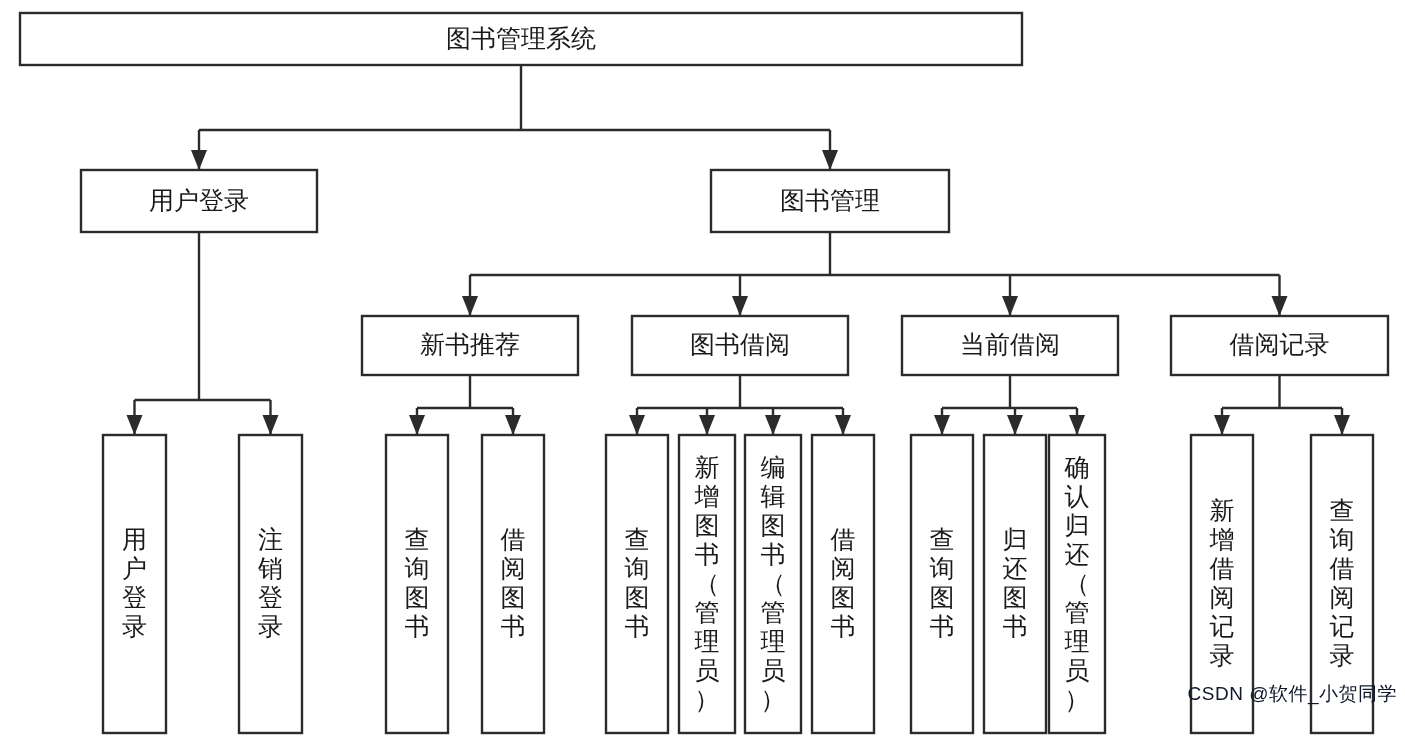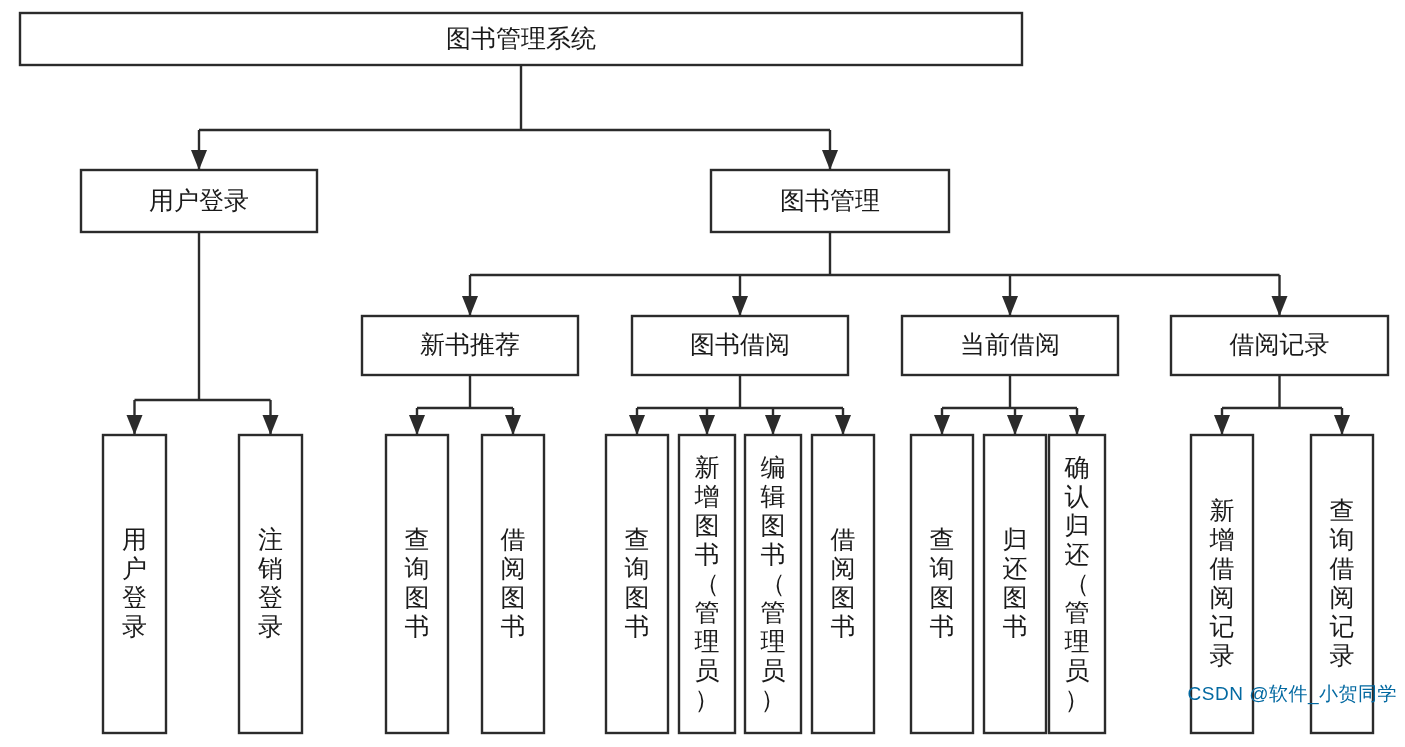--- a/index.html
+++ b/index.html
@@ -54,21 +54,21 @@
     font-size: 25px;
     fill: #1a1a1a;
     text-anchor: middle;
   }
   .watermark {
     position: absolute;
     right: 8px;
     bottom: 6px;
     font-family: "Liberation Sans", "DejaVu Sans", sans-serif;
     font-size: 19px;
-    color: #0369a1;
+    color: #0f172a;
     letter-spacing: 0.5px;
     white-space: nowrap;
     user-select: none;
     text-align: right;
   }
 </style>
 </head>
 <body>
 
 <div id="diagram-root">

